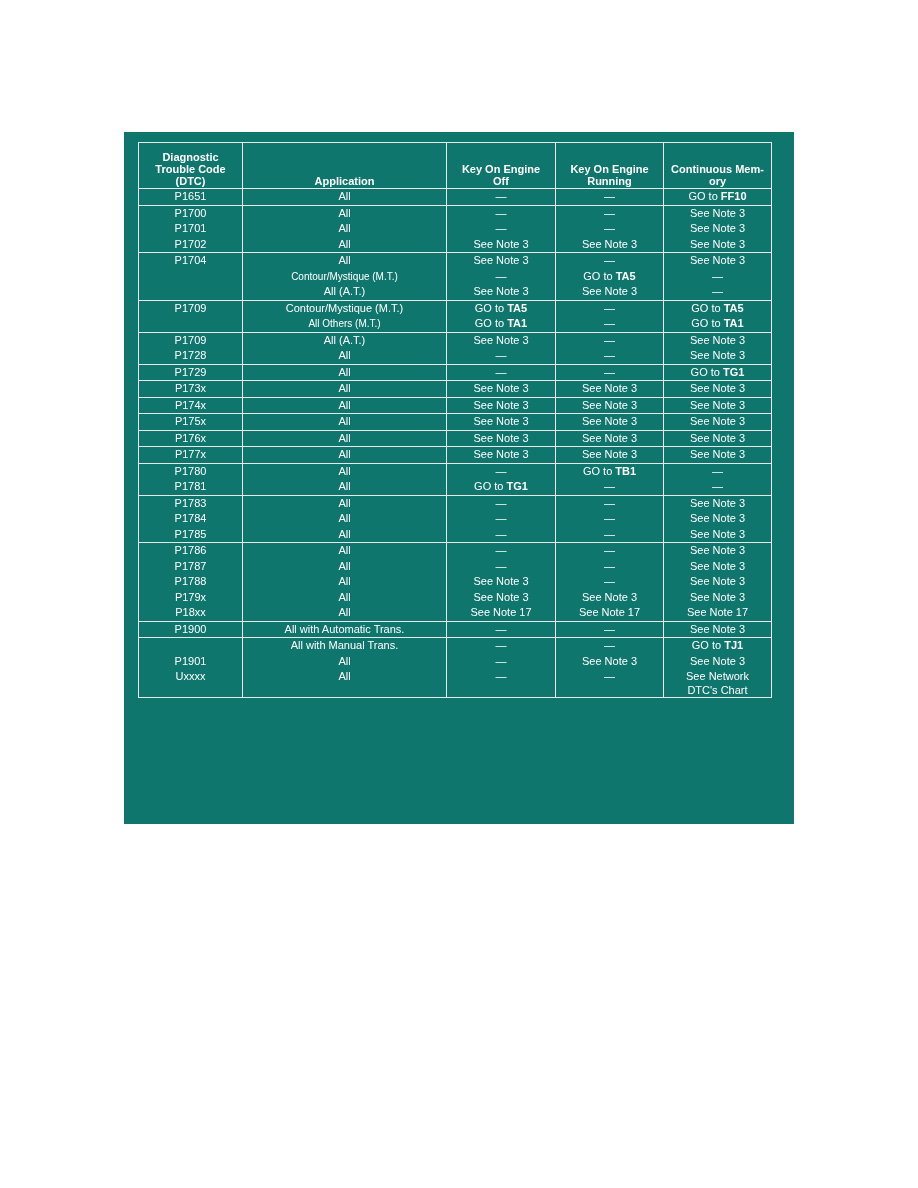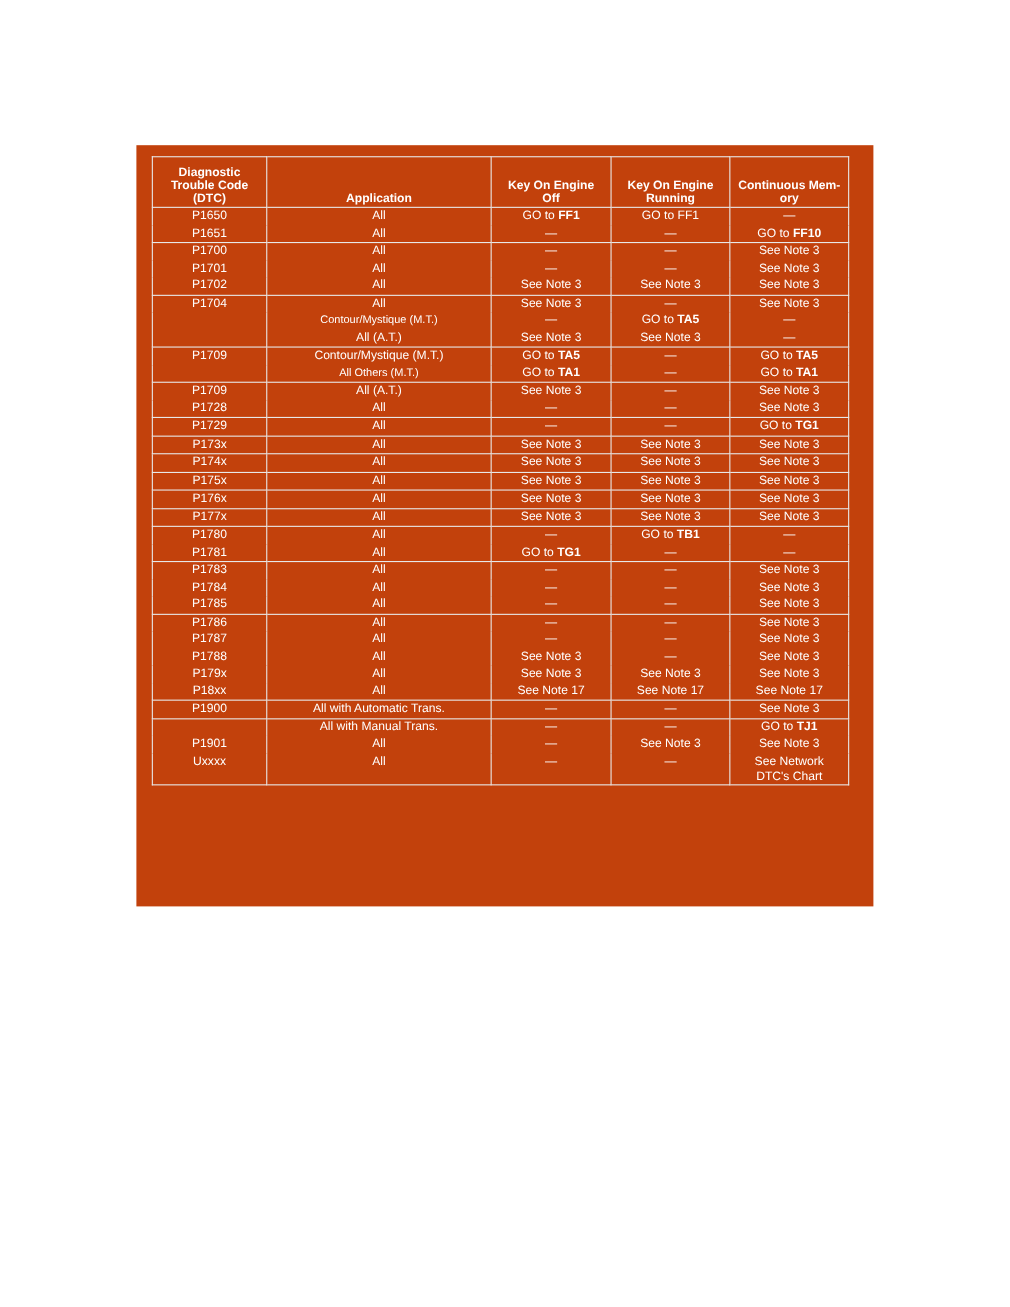--- a/index.html
+++ b/index.html
@@ -1,18 +1,18 @@
 <!DOCTYPE html>
 <html><head>
 <meta charset="utf-8">
 <style>
   html, body { margin:0; padding:0; background:#ffffff; }
   body { width:918px; height:1188px; position:relative; overflow:hidden;
          font-family:"Liberation Sans", sans-serif; }
-  .frame { position:absolute; left:124px; top:132px; width:670px; height:692px; background:#c2410c; }
+  .frame { position:absolute; left:124px; top:132px; width:670px; height:692px; background:#0f766e; }
   table.dtc { position:absolute; left:14px; top:10px; width:633px; border-collapse:collapse;
               color:#fff; font-size:11px; table-layout:fixed; }
   table.dtc th, table.dtc td { border-left:1.5px solid #e8e8e8; border-right:1.5px solid #e8e8e8;
               text-align:center; vertical-align:top; padding:0; }
   table.dtc th { font-weight:bold; font-size:11px; line-height:12px; vertical-align:bottom;
                  padding:4px 2px 1px; height:40px; border-top:1.5px solid #e8e8e8; border-bottom:1.5px solid #e8e8e8; }
   tbody.group tr:last-child td { border-bottom:1.5px solid #e8e8e8; }
   tbody.group tr td { line-height:15.5px; height:15.5px; white-space:nowrap; }
   .small { font-size:10px; }
   b { font-weight:bold; }
@@ -34,27 +34,20 @@
       <tr>
         <th id="h-dtc"><span>Diagnostic</span><br><span>Trouble Code</span><br><span>(DTC)</span></th>
         <th id="h-application"><span>Application</span></th>
         <th id="h-koeo"><span>Key On Engine</span><br><span>Off</span></th>
         <th id="h-koer"><span>Key On Engine</span><br><span>Running</span></th>
         <th id="h-cm"><span>Continuous Mem-</span><br><span>ory</span></th>
       </tr>
     </thead>
   <tbody class="group">
         <tr>
-          <td>P1650</td>
-          <td>All</td>
-          <td>GO to <b>FF1</b></td>
-          <td>GO to FF1</td>
-          <td>—</td>
-        </tr>
-        <tr>
           <td>P1651</td>
           <td>All</td>
           <td>—</td>
           <td>—</td>
           <td>GO to <b>FF10</b></td>
         </tr>
       </tbody>
       <tbody class="group">
         <tr>
           <td>P1700</td>

